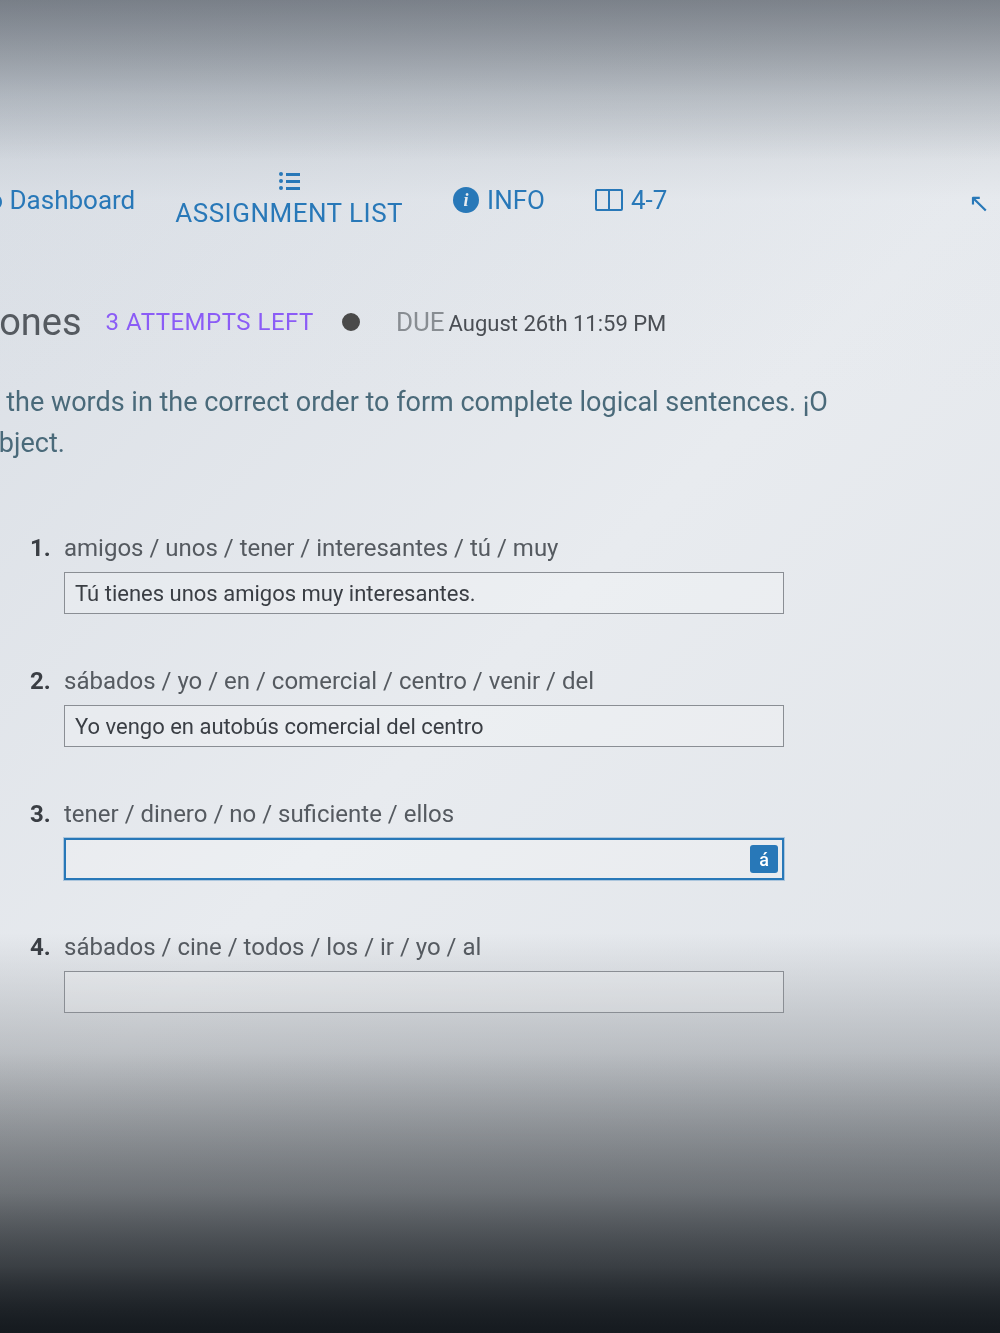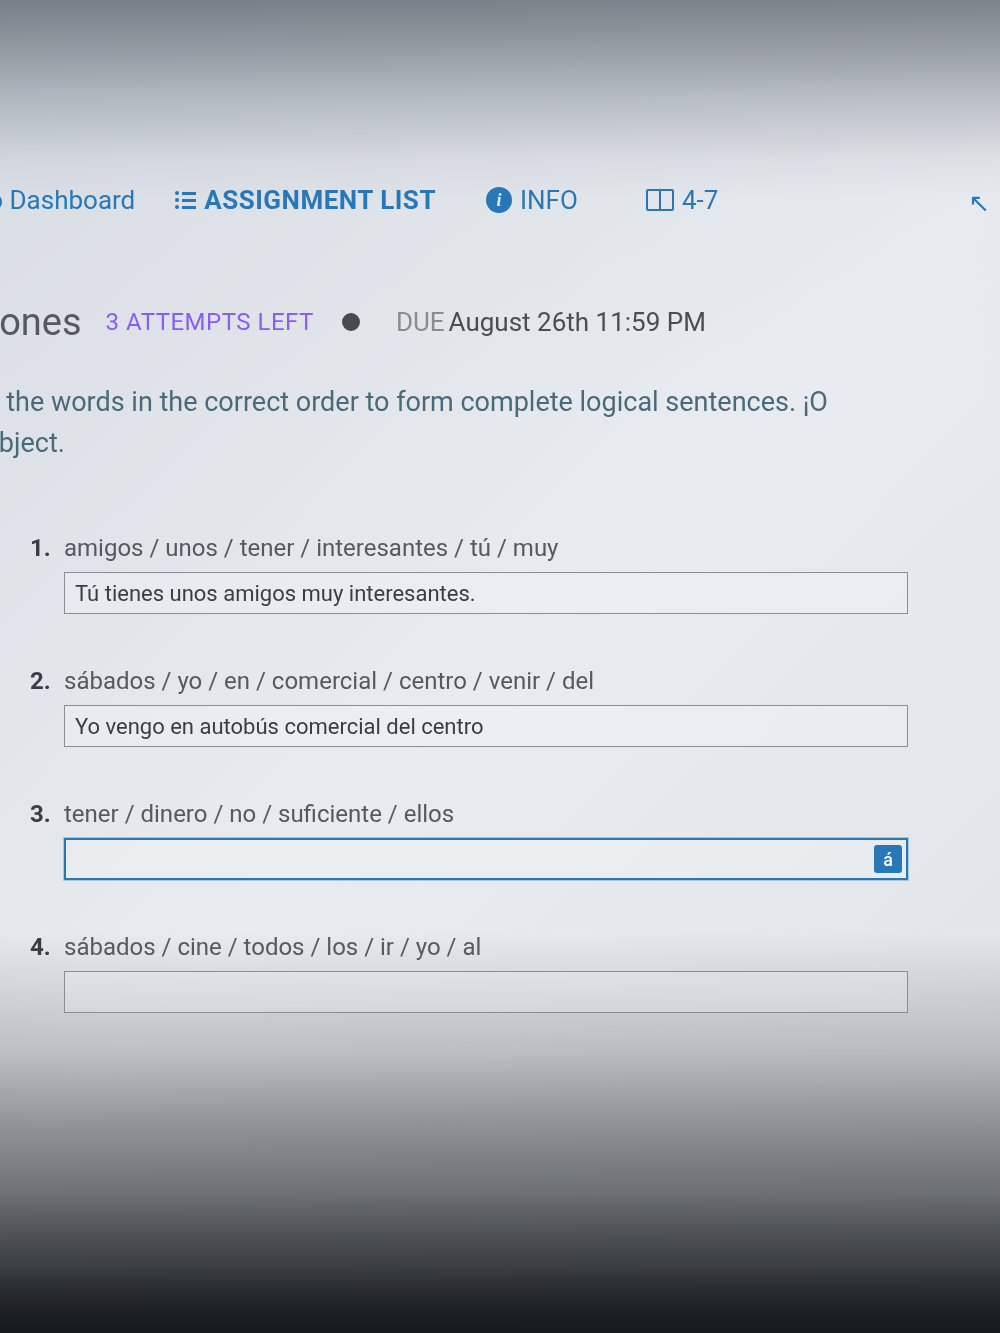--- a/index.html
+++ b/index.html
@@ -51,28 +51,29 @@
       gap: 8px;
       color: #2878b8;
       font-size: 26px;
       font-weight: 400;
       cursor: pointer;
     }
     .nav-item.dashboard {
       margin-left: -20px;
     }
     .nav-item.assignment {
-      font-weight: 700;
+      font-weight: 400;
       letter-spacing: 0.5px;
+      flex-direction: column;
     }
     .nav-item.info {
       margin-left: 10px;
     }
     .nav-item.pages {
-      margin-left: 28px;
+      margin-left: 10px;
     }
     .icon-list {
       display: inline-flex;
       flex-direction: column;
       gap: 3px;
     }
     .icon-list-row {
       display: flex;
       align-items: center;
       gap: 3px;
@@ -149,21 +150,21 @@
       margin-left: 4px;
       background: #4a4a4a;
     }
     .due-label {
       font-size: 26px;
       color: #888d92;
       margin-left: 12px;
       text-align: right;
     }
     .due-value {
-      font-size: 26px;
+      font-size: 22px;
       color: #4a4e54;
     }
     .instructions {
       font-size: 27px;
       color: #4a6a7a;
       margin-top: 38px;
       line-height: 1.5;
       position: relative;
       z-index: 2;
       margin-left: -30px;
@@ -189,21 +190,21 @@
       font-weight: 700;
       color: #3a3e44;
       min-width: 24px;
     }
     .question-words {
       color: #555a60;
       margin-top: 21px;
     }
     .answer-input {
       margin-left: 34px;
-      width: 844px;
+      width: 720px;
       height: 42px;
       border: 1px solid #8a8e94;
       background: rgba(255,255,255,0.2);
       font-size: 22px;
       padding: 6px 10px;
       color: #3a3e44;
       font-family: inherit;
       position: relative;
     }
     .answer-input.focused {

